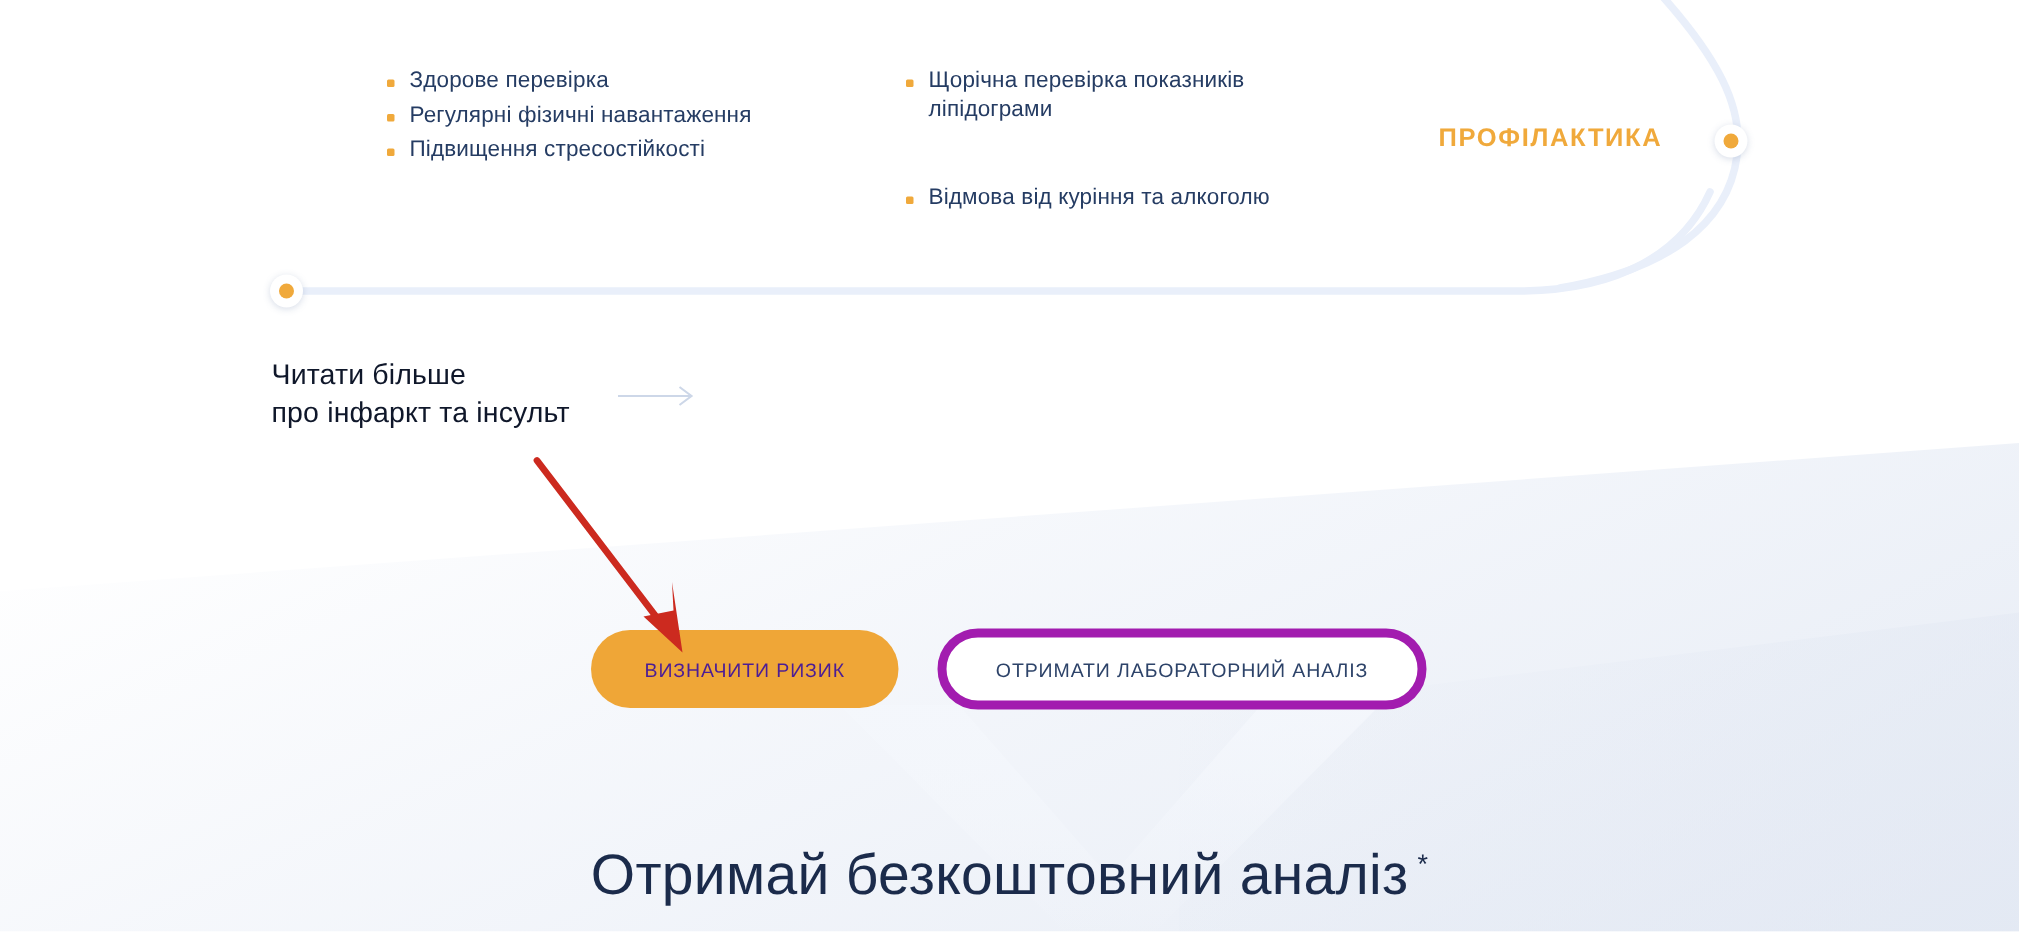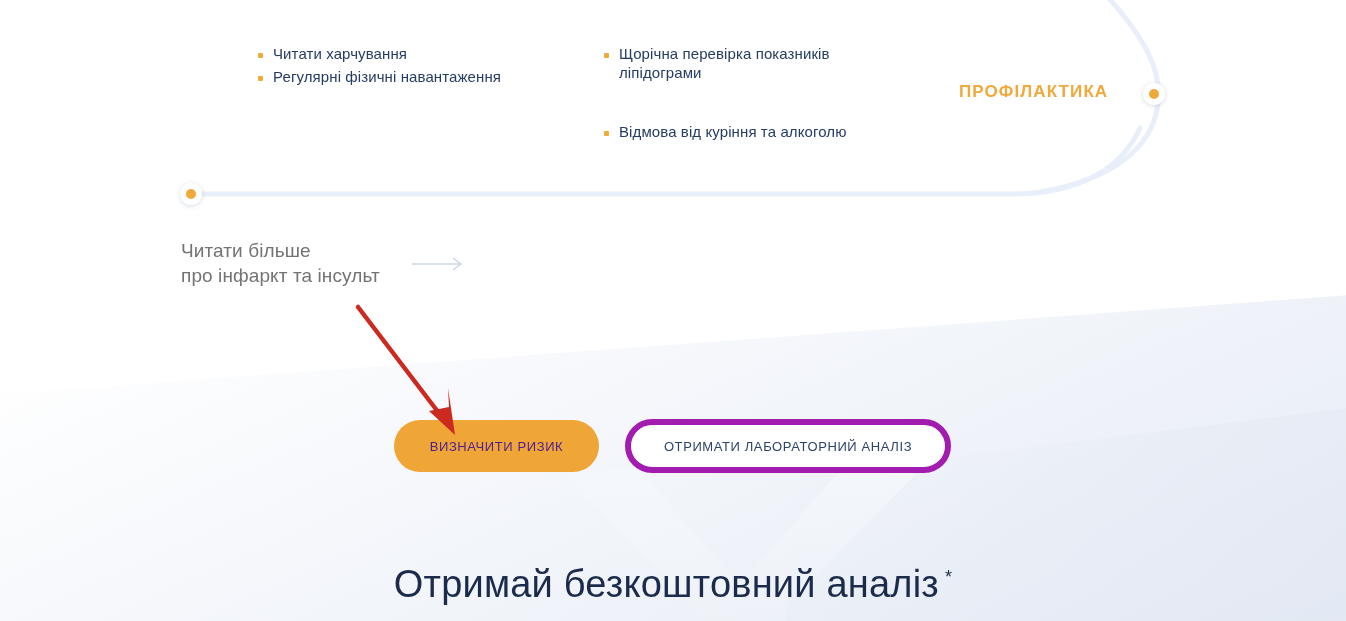--- a/index.html
+++ b/index.html
@@ -145,21 +145,21 @@
   .read-more {
     position: absolute;
     left: 181px;
     top: 238px;
     display: flex;
     align-items: center;
   }
   .read-more-text {
     font-size: 19px;
     line-height: 1.32;
-    color: #737373;
+    color: #0f172a;
     letter-spacing: .1px;
     white-space: pre-line;
   }
   .read-more-arrow {
     margin-left: 32px;
     margin-top: 2px;
     display: block;
   }
 
   
@@ -238,25 +238,29 @@
 
   <svg class="timeline-svg" viewBox="0 0 1346 621" xmlns="http://www.w3.org/2000/svg">
     <path d="M 191 194 L 1012 194 C 1080 194 1122 168 1140 128" fill="none" stroke="#e9effa" stroke-width="5" stroke-linecap="round"></path>
     <path d="M 1092 -20 C 1150 40 1162 74 1158 104 C 1152 150 1110 180 1040 192" fill="none" stroke="#e9effa" stroke-width="5" stroke-linecap="round"></path>
   </svg>
 
   <div class="bullets">
     <div class="bullet-col col-a">
       <div class="bullet-item">
         <span class="bullet-dot"></span>
-        <span class="bullet-text">Читати харчування</span>
+        <span class="bullet-text">Здорове перевірка</span>
       </div>
       <div class="bullet-item">
         <span class="bullet-dot"></span>
         <span class="bullet-text">Регулярні фізичні навантаження</span>
+      </div>
+      <div class="bullet-item">
+        <span class="bullet-dot"></span>
+        <span class="bullet-text">Підвищення стресостійкості</span>
       </div>
     </div>
     <div class="bullet-col col-b">
       <div class="bullet-item">
         <span class="bullet-dot"></span>
         <span class="bullet-text">Щорічна перевірка показників ліпідограми</span>
       </div>
       <div class="bullet-item">
         <span class="bullet-dot"></span>
         <span class="bullet-text">Відмова від куріння та алкоголю</span>

